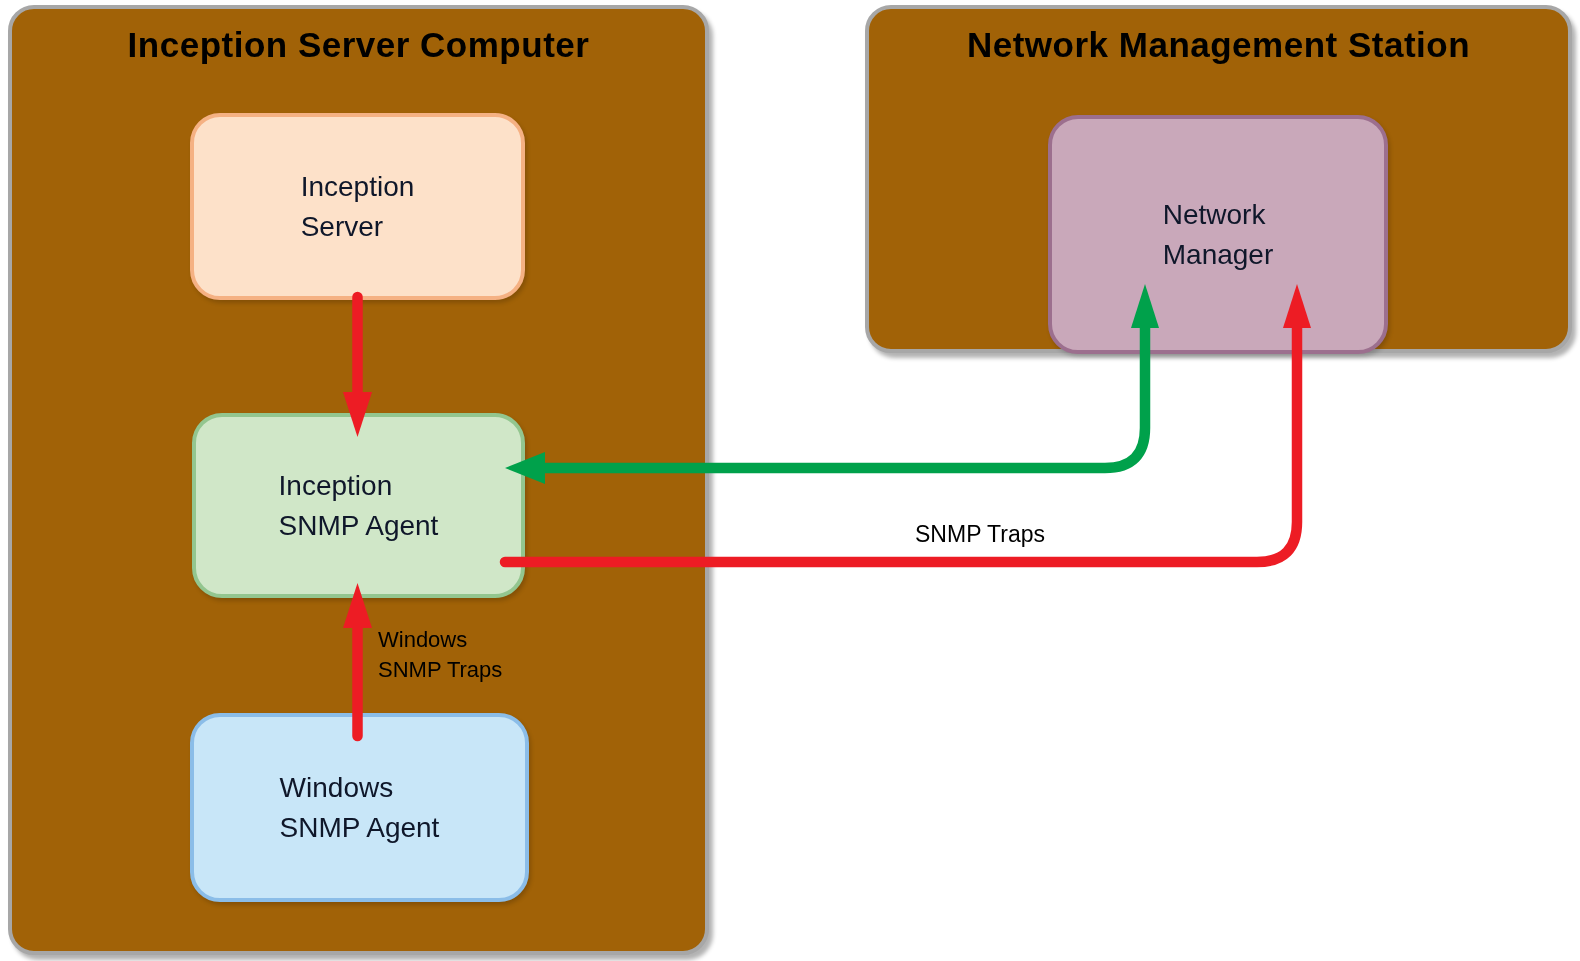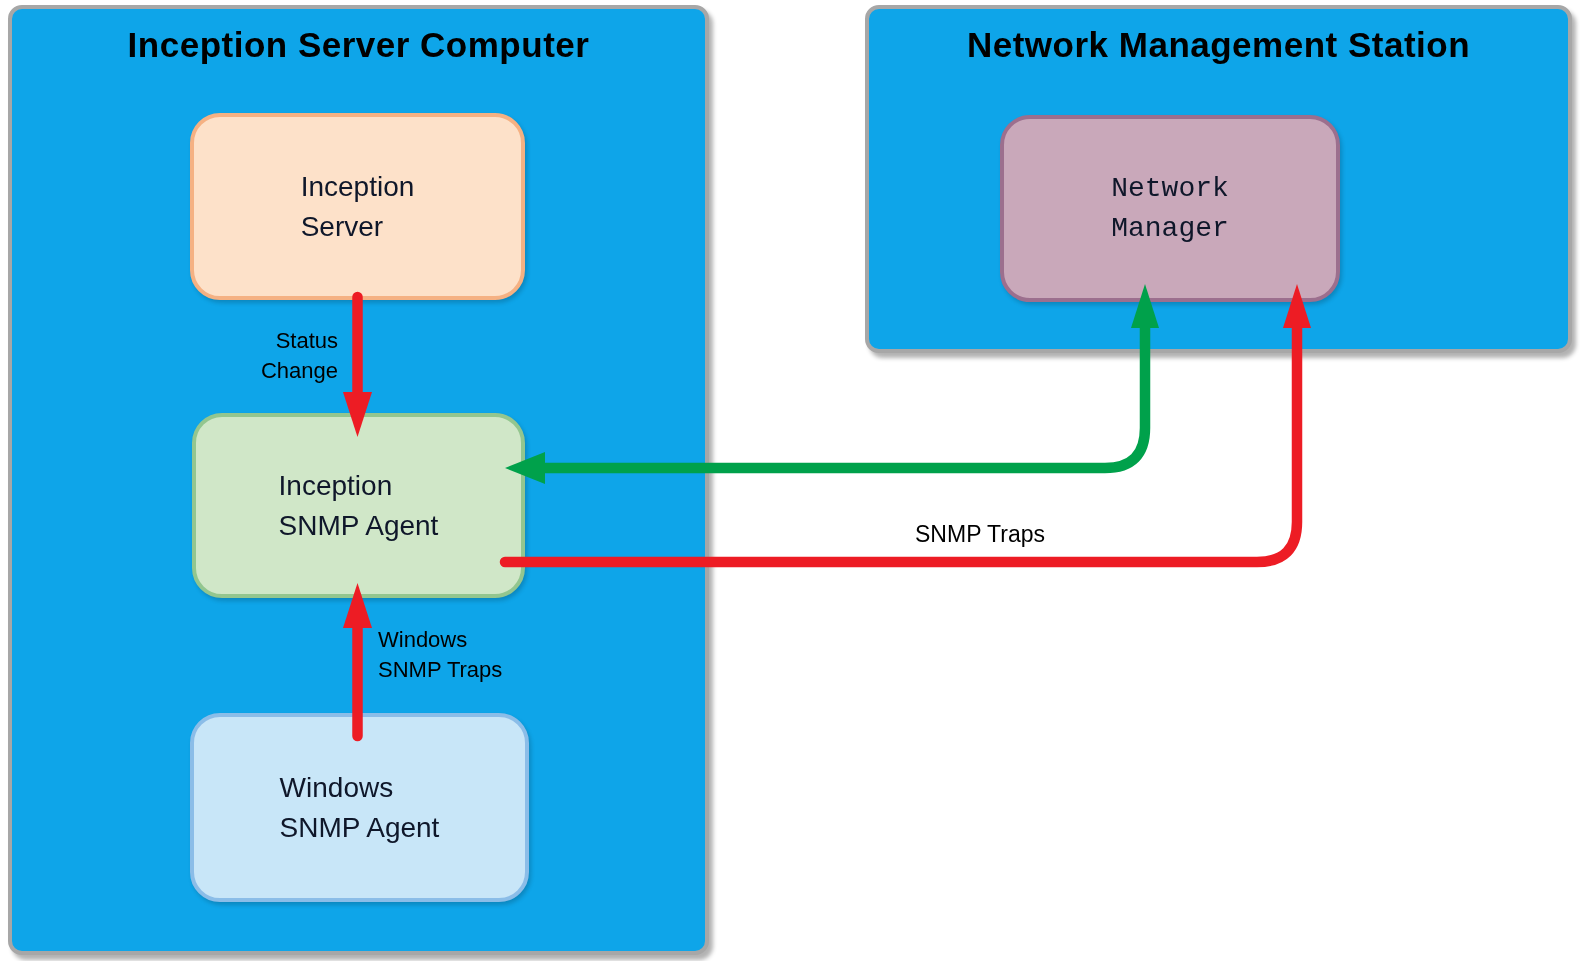--- a/index.html
+++ b/index.html
@@ -1,23 +1,23 @@
 <!DOCTYPE html>
 <html><head>
 <meta charset="utf-8">
 <style>
   html,body{margin:0;padding:0;background:#ffffff;}
   body{font-family:"Liberation Sans","DejaVu Sans",sans-serif;}
   #canvas{position:relative;width:1580px;height:961px;background:#ffffff;overflow:hidden;}
 
   .container{
     position:absolute;
-    background:#0ea5e9;
+    background:#a16207;
     border:4px solid #a7a7a7;
-    border-radius:14px;
+    border-radius:26px;
     box-shadow:4px 5px 4px rgba(0,0,0,0.30);
     box-sizing:border-box;
   }
   .container-title{
     position:absolute;
     left:0;right:0;top:16px;
     text-align:center;
     font-size:35px;
     font-weight:bold;
     color:#000000;
@@ -80,43 +80,41 @@
   <div class="node node-inception-snmp-agent" style="left:192px;top:413px;width:333px;height:185px;">
     <div class="node-label">Inception
 SNMP Agent</div>
   </div>
 
   <div class="node node-windows-snmp-agent" style="left:190px;top:713px;width:339px;height:189px;">
     <div class="node-label">Windows
 SNMP Agent</div>
   </div>
 
-  <div class="node node-network-manager" style="left:1000px;top:115px;width:340px;height:187px;font-family:Liberation Mono, monospace;">
+  <div class="node node-network-manager" style="left:1048px;top:115px;width:340px;height:239px;">
     <div class="node-label">Network
 Manager</div>
   </div>
 
   <svg id="arrow-layer" viewBox="0 0 1580 961" xmlns="http://www.w3.org/2000/svg">
 
     <path d="M357.5 297 L357.5 394" fill="none" stroke-width="10.5" stroke-linecap="round" stroke="#ed1c24"></path>
     <polygon points="343,392 372,392 357.5,437" fill="#ed1c24"></polygon>
 
     <path d="M357.5 736 L357.5 626" fill="none" stroke-width="10.5" stroke-linecap="round" stroke="#ed1c24"></path>
     <polygon points="343,628 372,628 357.5,583" fill="#ed1c24"></polygon>
 
     <path d="M545 468 L1105 468 Q1145 468 1145 428 L1145 326" fill="none" stroke-width="10.5" stroke-linecap="round" stroke="#00a14b"></path>
     <polygon points="545,452 545,484 505,468" fill="#00a14b"></polygon>
     <polygon points="1131,328 1159,328 1145,284" fill="#00a14b"></polygon>
 
     <path d="M505 562 L1257 562 Q1297 562 1297 522 L1297 326" fill="none" stroke-width="10.5" stroke-linecap="round" stroke="#ed1c24"></path>
     <polygon points="1283,328 1311,328 1297,284" fill="#ed1c24"></polygon>
   </svg>
 
-  <div class="arrow-label lbl-status-change">Status
-Change</div>
 
   <div class="arrow-label lbl-windows-snmp-traps">Windows
 SNMP Traps</div>
 
 
   <div class="arrow-label lbl-snmp-traps">SNMP Traps</div>
 
 </div>
 
 </body></html>

